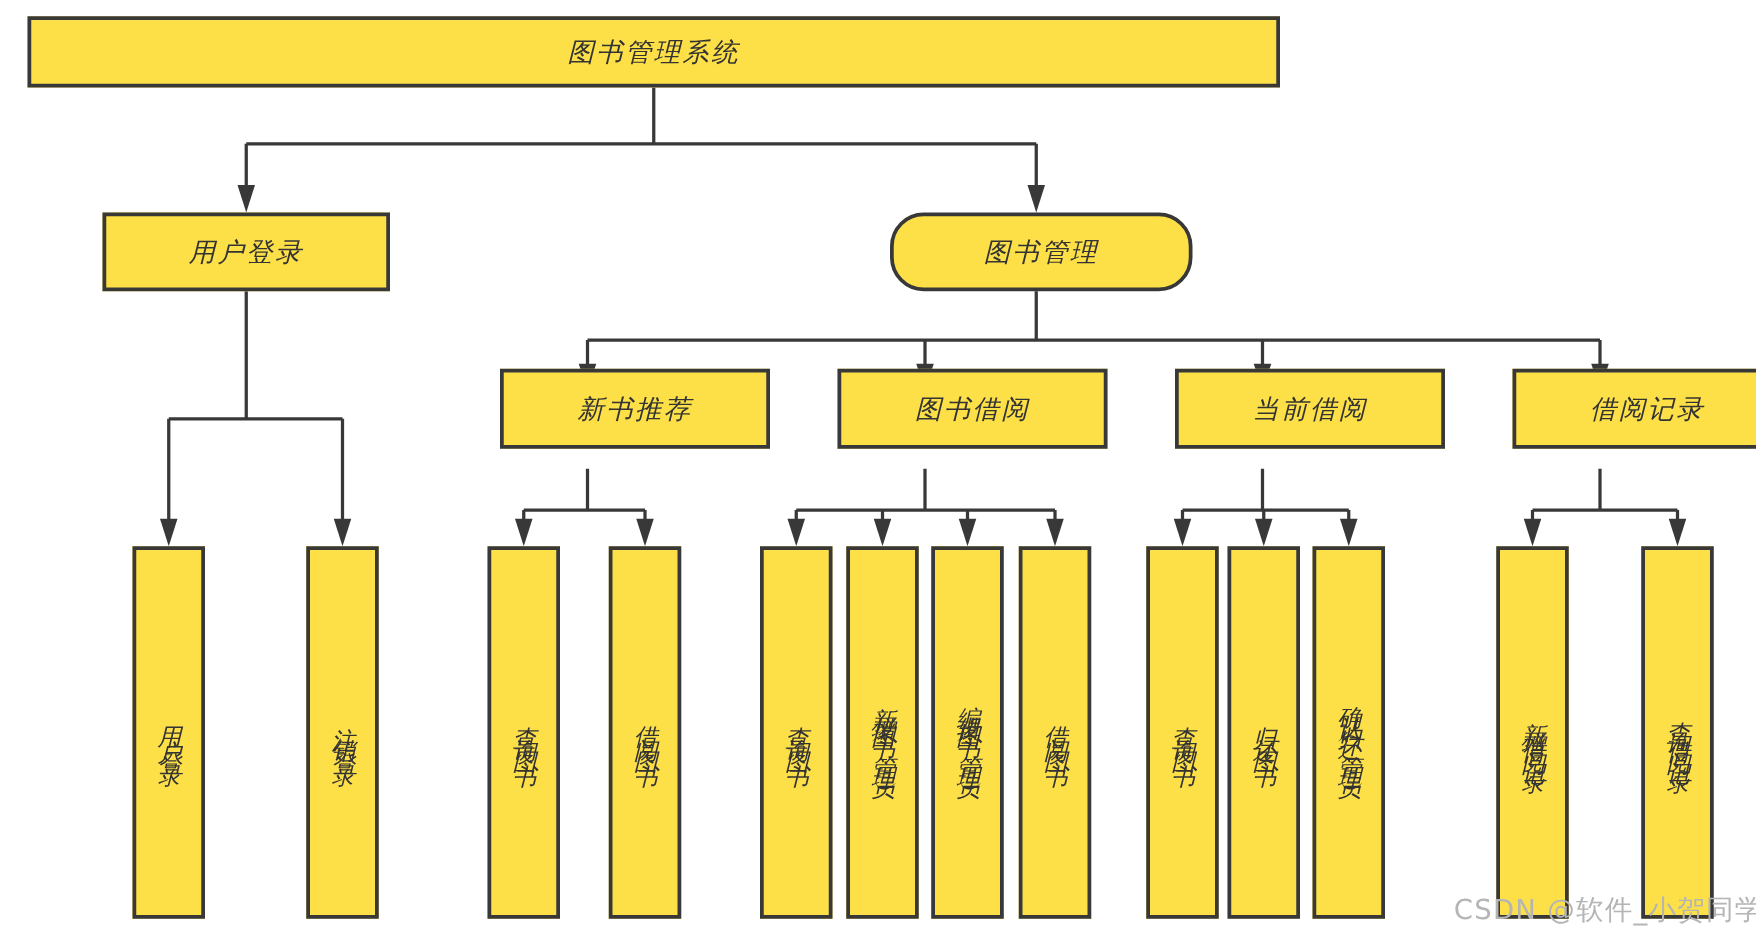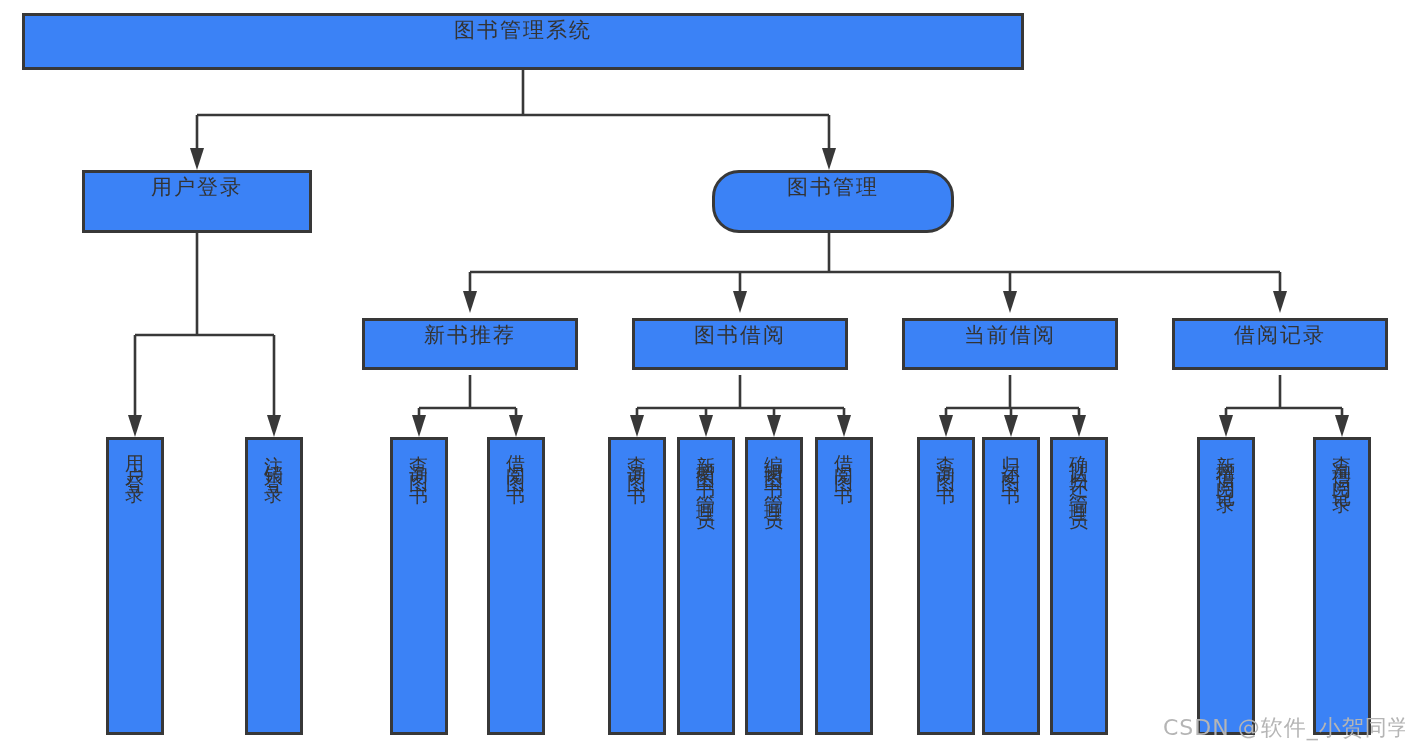--- a/index.html
+++ b/index.html
@@ -7,28 +7,28 @@
   body { font-family:"DejaVu Sans","Liberation Sans",sans-serif; }
   .canvas {
     position:relative; width:1405px; height:747px;
     background:var(--background,#ffffff); color:var(--text,#333333);
     overflow:hidden;
   }
   svg.wires { position:absolute; left:0; top:0; width:1405px; height:747px; }
   .wires path { stroke:var(--line,#383838); stroke-width:2.6; fill:none; }
   .wires polygon { fill:var(--line,#383838); stroke:none; }
   .node {
-    position:absolute; border:3px solid var(--line,#383838); background:#3b82f6;
-    display:flex; align-items:flex-start; justify-content:center;
-    font-size:21px; letter-spacing:2px; white-space:nowrap; z-index:2;
+    position:absolute; border:3px solid var(--line,#383838); background:#fde047;
+    display:flex; align-items:center; justify-content:center;
+    font-size:21px; letter-spacing:2px; white-space:nowrap; z-index:2;font-style:italic;
   }
   .root  { left:22px;  top:13px;  width:1002px; height:57px; }
   .l2a   { left:82px;  top:170px; width:230px;  height:63px; }
   .l2b   { left:712px; top:170px; width:242px;  height:63px;border-radius:27px; }
-  .l3    { top:318px; width:216px; height:52px; }
+  .l3    { top:295px; width:216px; height:64px;margin-left:38px; }
   .leaf  { top:437px; width:58px; height:298px; }
   .leaf span {
     writing-mode:vertical-rl; text-orientation:mixed;
     font-size:19px; letter-spacing:10px; line-height:1; white-space:nowrap;
   }
   .leaf span.long { letter-spacing:8px; }
   .watermark {
     position:absolute; left:1163px; top:713px; z-index:5;
     font-size:22px; letter-spacing:1px; color:var(--watermark,#b5b5b5);
     white-space:nowrap; pointer-events:none;

